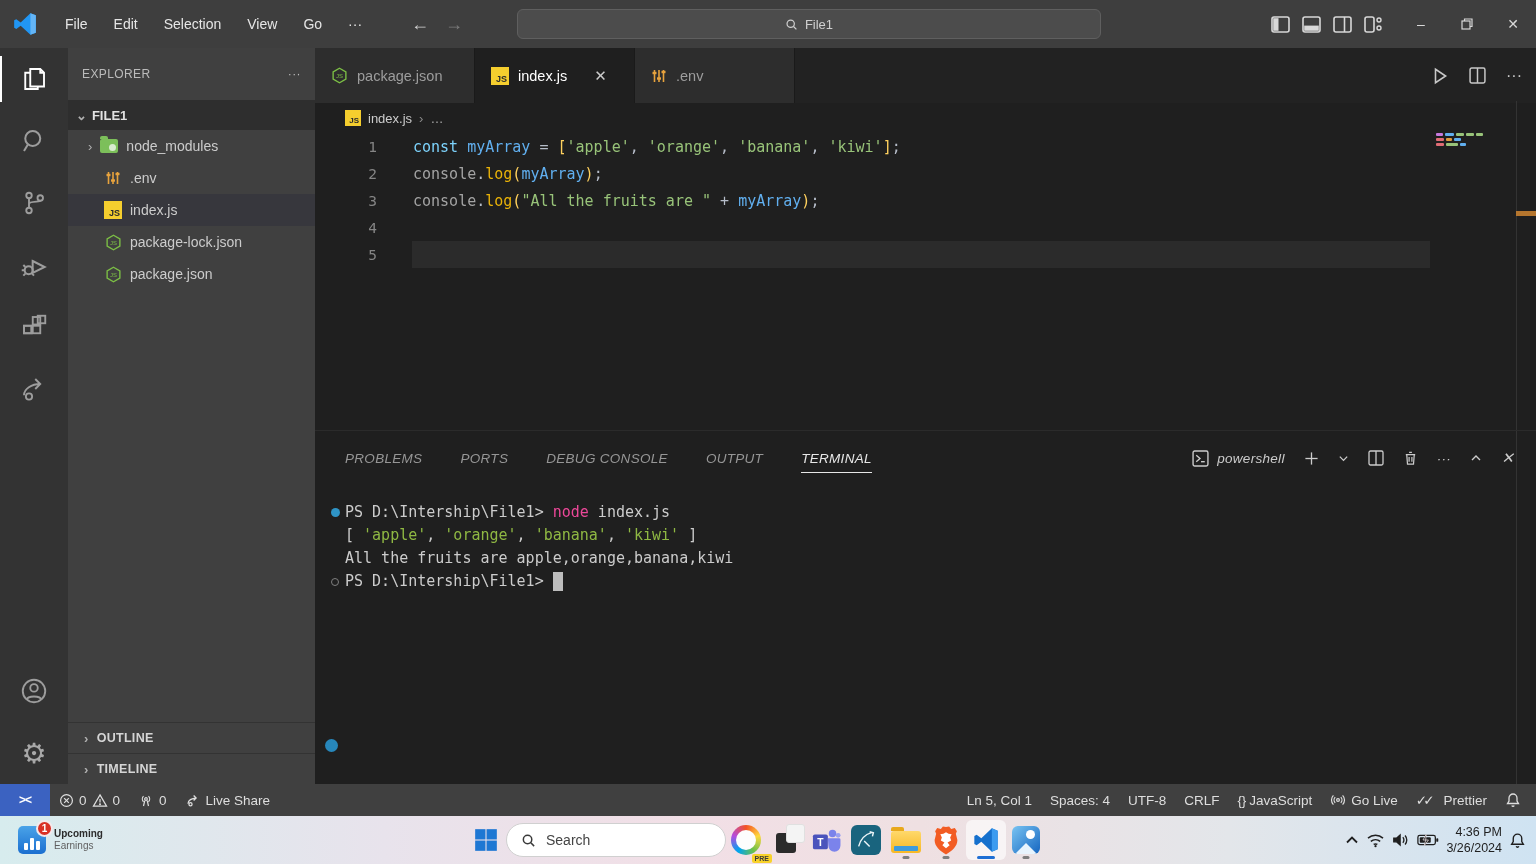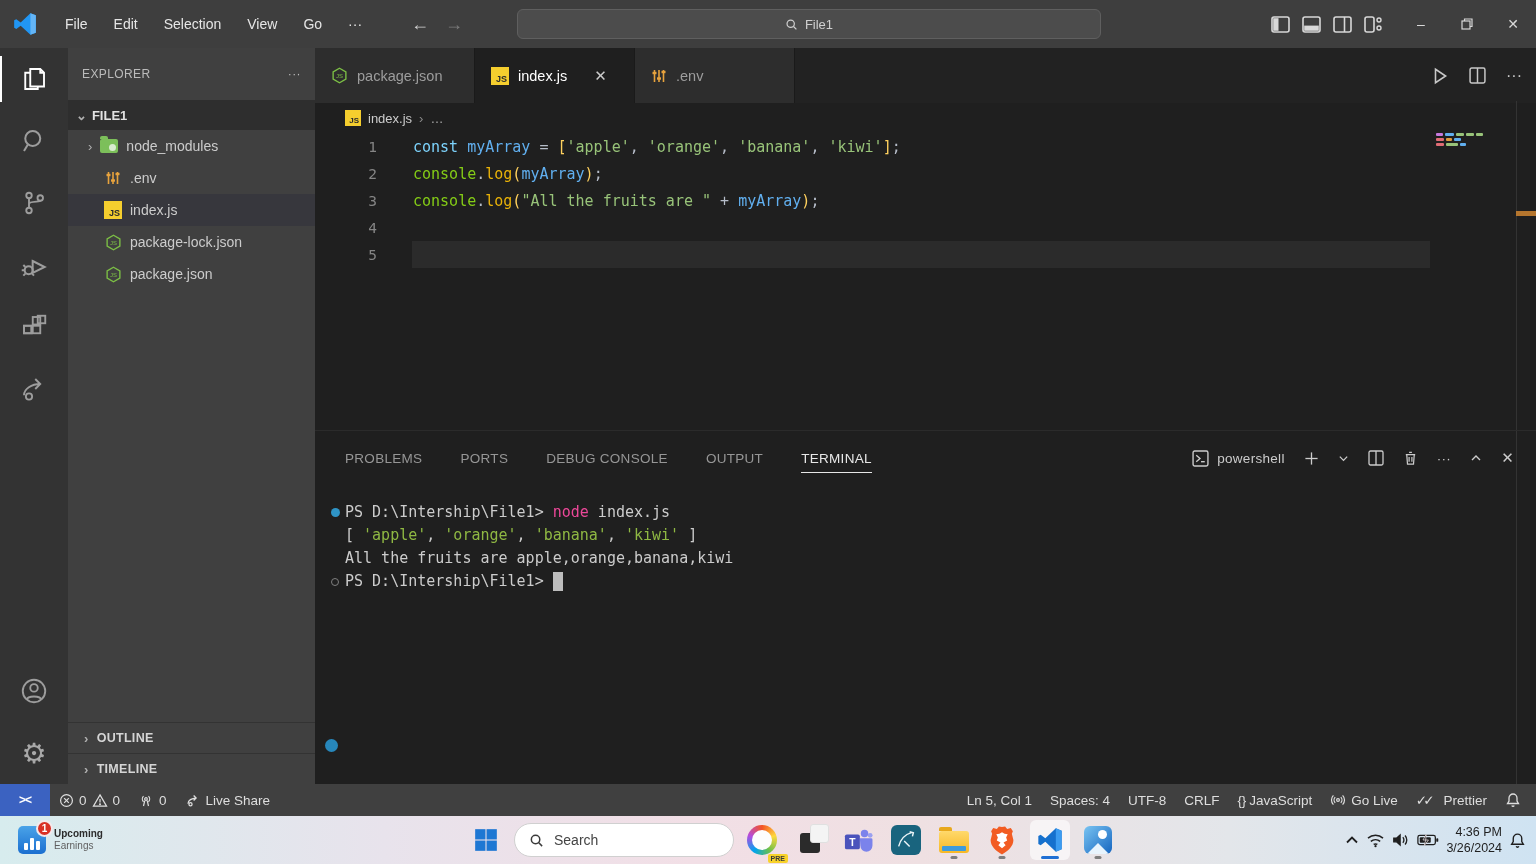--- a/index.html
+++ b/index.html
@@ -64,32 +64,32 @@
   .breadcrumb .fname { color:#cccccc; }
   .bc-sep { color:#8a8a8a; }
 
   
   .codearea { height:297px; position:relative; font-family:"DejaVu Sans Mono", monospace; font-size:15px; flex-shrink:0; }
   .code-line { height:27px; display:flex; align-items:center; position:relative; }
   .ln { width:62px; text-align:right; color:#858585; font-size:14.5px; flex-shrink:0; }
   .code-content { padding-left:36px; white-space:pre; z-index:1; }
   .cur-line-bar { position:absolute; left:97px; width:1018px; top:0; height:27px; background:#2b2b2b; }
   .tk-kw{color:#7dd3fc} .tk-var{color:#61afef} .tk-op{color:#b6bdc9} .tk-brk{color:#ffd15e}
-  .tk-str{color:#98c379} .tk-obj{color:#84cc16} .tk-fn{color:#eab308} .tk-txt{color:#cccccc}
+  .tk-str{color:#98c379} .tk-obj{color:#a3a3a3} .tk-fn{color:#eab308} .tk-txt{color:#cccccc}
   .tk-yel{color:#ec4899} .tk-grn{color:#8fb843}
   .minimap { position:absolute; right:44px; top:0; width:56px; }
   .mm-row { display:flex; gap:2px; margin-bottom:2px; }
   .mm-seg { height:3px; border-radius:1px; }
   .overview-ruler { position:absolute; right:0; top:-32px; bottom:-354px; width:20px; border-left:1px solid #333333; }
   .ruler-mark { position:absolute; right:0; width:20px; height:5px; background:#b5762e; }
 
   
   .panel { height:354px; border-top:1px solid #2b2b2b; display:flex; flex-direction:column; position:relative; flex-shrink:0; }
   .panel-tabs { height:54px; display:flex; align-items:center; gap:38px; padding-left:30px; font-size:13.5px;
-    color:#969696; letter-spacing:.3px; flex-shrink:0; }
+    color:#969696; letter-spacing:.3px; flex-shrink:0;font-style:italic; }
   .ptab { height:54px; display:flex; align-items:center; position:relative; }
   .ptab.active { color:#e7e7e7; }
   .ptab.active::after { content:""; position:absolute; left:0; right:0; bottom:12px; height:1px; background:#e7e7e7; }
   .panel-actions { position:absolute; right:22px; top:0; height:54px; display:flex; align-items:center; gap:19px; color:#cccccc; }
   .shell-chip { display:flex; align-items:center; gap:8px; font-size:13.5px; color:#cccccc; }
   .terminal { flex:1; padding:16px 0 0 10px; font-family:"DejaVu Sans Mono", monospace; font-size:15px; line-height:23px; position:relative; }
   .t-line { display:flex; align-items:center; white-space:pre; }
   .t-gutter { width:20px; display:flex; align-items:center; justify-content:center; flex-shrink:0; }
   .dot-filled { width:9px; height:9px; border-radius:50%; background:#2f94c6; }
   .dot-hollow { width:8px; height:8px; border-radius:50%; border:1.5px solid #7f7f7f; }
@@ -108,21 +108,21 @@
   .taskbar { height:48px; background:linear-gradient(90deg,#d7ecee 0%,#e8e3ec 25%,#f2dfe6 45%,#efe0e2 60%,#e3e6ea 80%,#cfe3f2 100%);
     display:flex; align-items:center; position:relative; flex-shrink:0; }
   .widget { display:flex; align-items:center; gap:8px; margin-left:18px; }
   .widget-icon { width:28px; height:28px; background:linear-gradient(180deg,#4aa3e8,#1b6fd0); border-radius:5px; position:relative;
     display:flex; align-items:flex-end; justify-content:center; gap:2px; padding:4px; }
   .widget-icon i { display:block; width:4px; background:#ffffff; border-radius:1px; }
   .widget-badge { position:absolute; top:-6px; right:-7px; width:17px; height:17px; background:#d93025; border:2px solid #f3e9ec;
     border-radius:50%; color:#fff; font-size:10px; display:flex; align-items:center; justify-content:center; font-weight:bold; }
   .widget-text { font-size:10px; color:#2b2b2b; line-height:1.25; }
   .widget-text .sub { color:#5f5f5f; }
-  .tb-center { position:absolute; left:466px; display:flex; align-items:center; gap:8px; height:48px; }
+  .tb-center { position:absolute; left:466px; display:flex; align-items:center; gap:0; height:48px; }
   .tb-btn { width:40px; height:40px; display:flex; align-items:center; justify-content:center; border-radius:6px; position:relative; }
   .tb-btn.active-app { background:rgba(255,255,255,.62); }
   .run-dot { position:absolute; bottom:1px; left:50%; transform:translateX(-50%); width:7px; height:3px; border-radius:2px; background:#7e7e7e; }
   .run-bar { position:absolute; bottom:1px; left:50%; transform:translateX(-50%); width:18px; height:3px; border-radius:2px; background:#1f6fd4; }
   .search-pill { width:220px; height:34px; background:#ffffff; border:1px solid #d0d0d0; border-radius:17px;
     display:flex; align-items:center; gap:10px; padding-left:14px; color:#444; font-size:14px; }
   .copilot { width:30px; height:30px; border-radius:50%;
     background:conic-gradient(#f35325,#ffd83d,#6cc04a,#00a4ef,#b44ce0,#f35325); position:relative; }
   .copilot::after { content:""; position:absolute; inset:5px; background:#fdfdfd; border-radius:50%; }
   .pre-badge { position:absolute; bottom:-3px; right:-6px; background:#f8d22a; color:#3a3a3a; font-size:7px; font-weight:bold;

